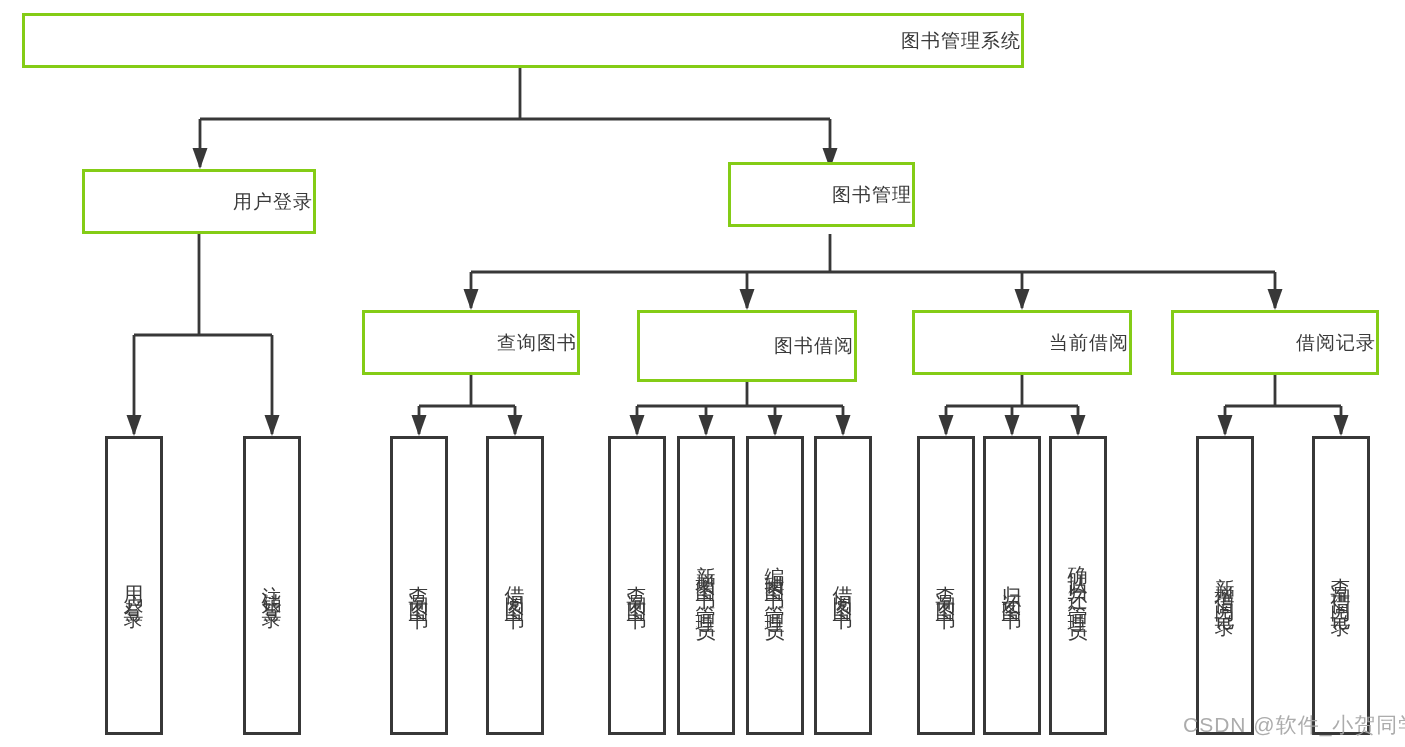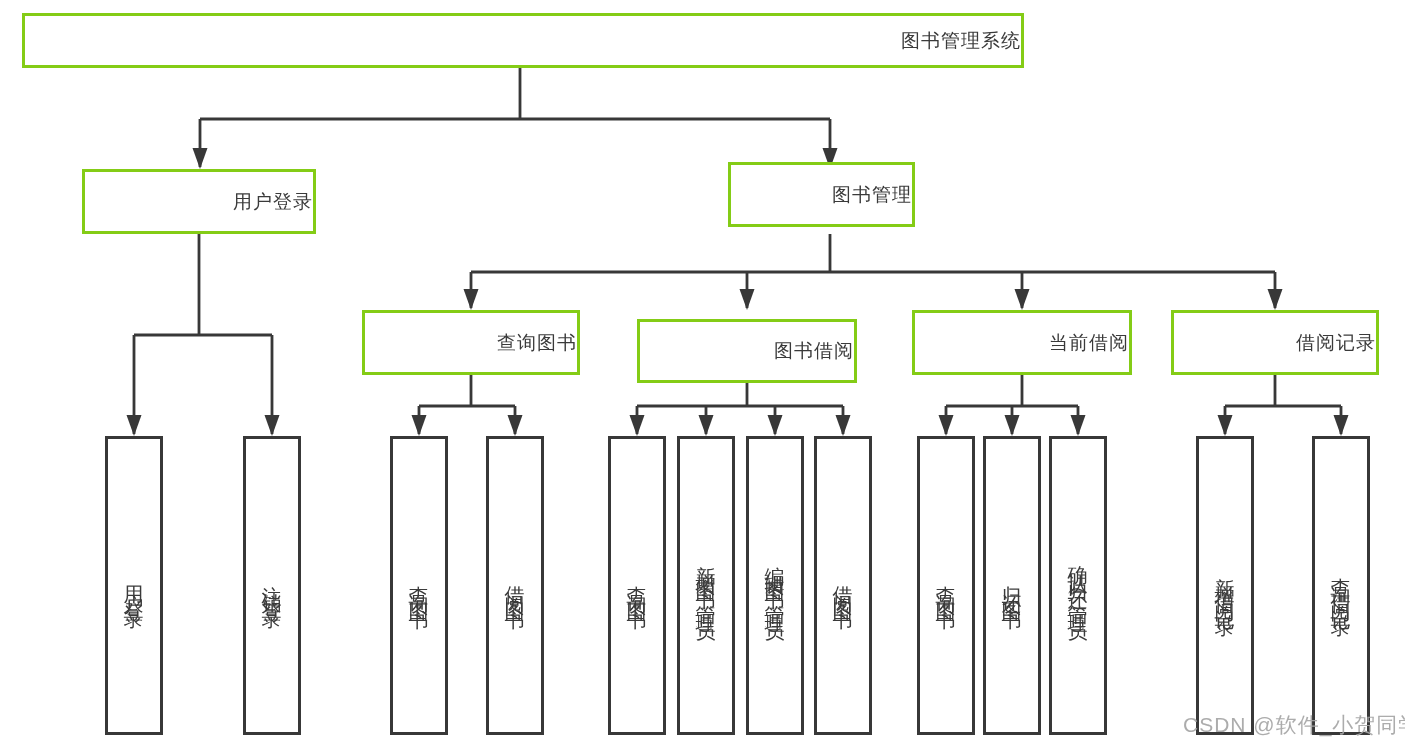--- a/index.html
+++ b/index.html
@@ -53,21 +53,21 @@
     letter-spacing: 8px;
     line-height: 1.1;
   }
   
   .n-root   { left: 22px;  top: 13px;  width: 1002px; height: 55px; }
   
   .n-l2a    { left: 82px;  top: 169px; width: 234px;  height: 65px; }
   .n-l2b    { left: 712px; top: 162px; width: 187px;  height: 65px; margin-left: 16px; }
   
   .n-l3a    { left: 362px;  top: 310px; width: 218px; height: 65px; }
-  .n-l3b    { left: 637px;  top: 319px; width: 220px; height: 64px; font-family: Liberation Mono, monospace; }
+  .n-l3b    { left: 637px;  top: 310px; width: 220px; height: 72px; font-family: Liberation Mono, monospace; }
   .n-l3c    { left: 912px;  top: 310px; width: 220px; height: 65px; font-family: Liberation Serif, serif; }
   .n-l3d    { left: 1171px; top: 310px; width: 208px; height: 65px; }
   
   .leaf { top: 436px; width: 58px; height: 299px; }
   .lf0  { left: 105px; }
   .lf1  { left: 243px; }
   .lf2  { left: 390px; }
   .lf3  { left: 486px; }
   .lf4  { left: 608px; }
   .lf5  { left: 677px; }

